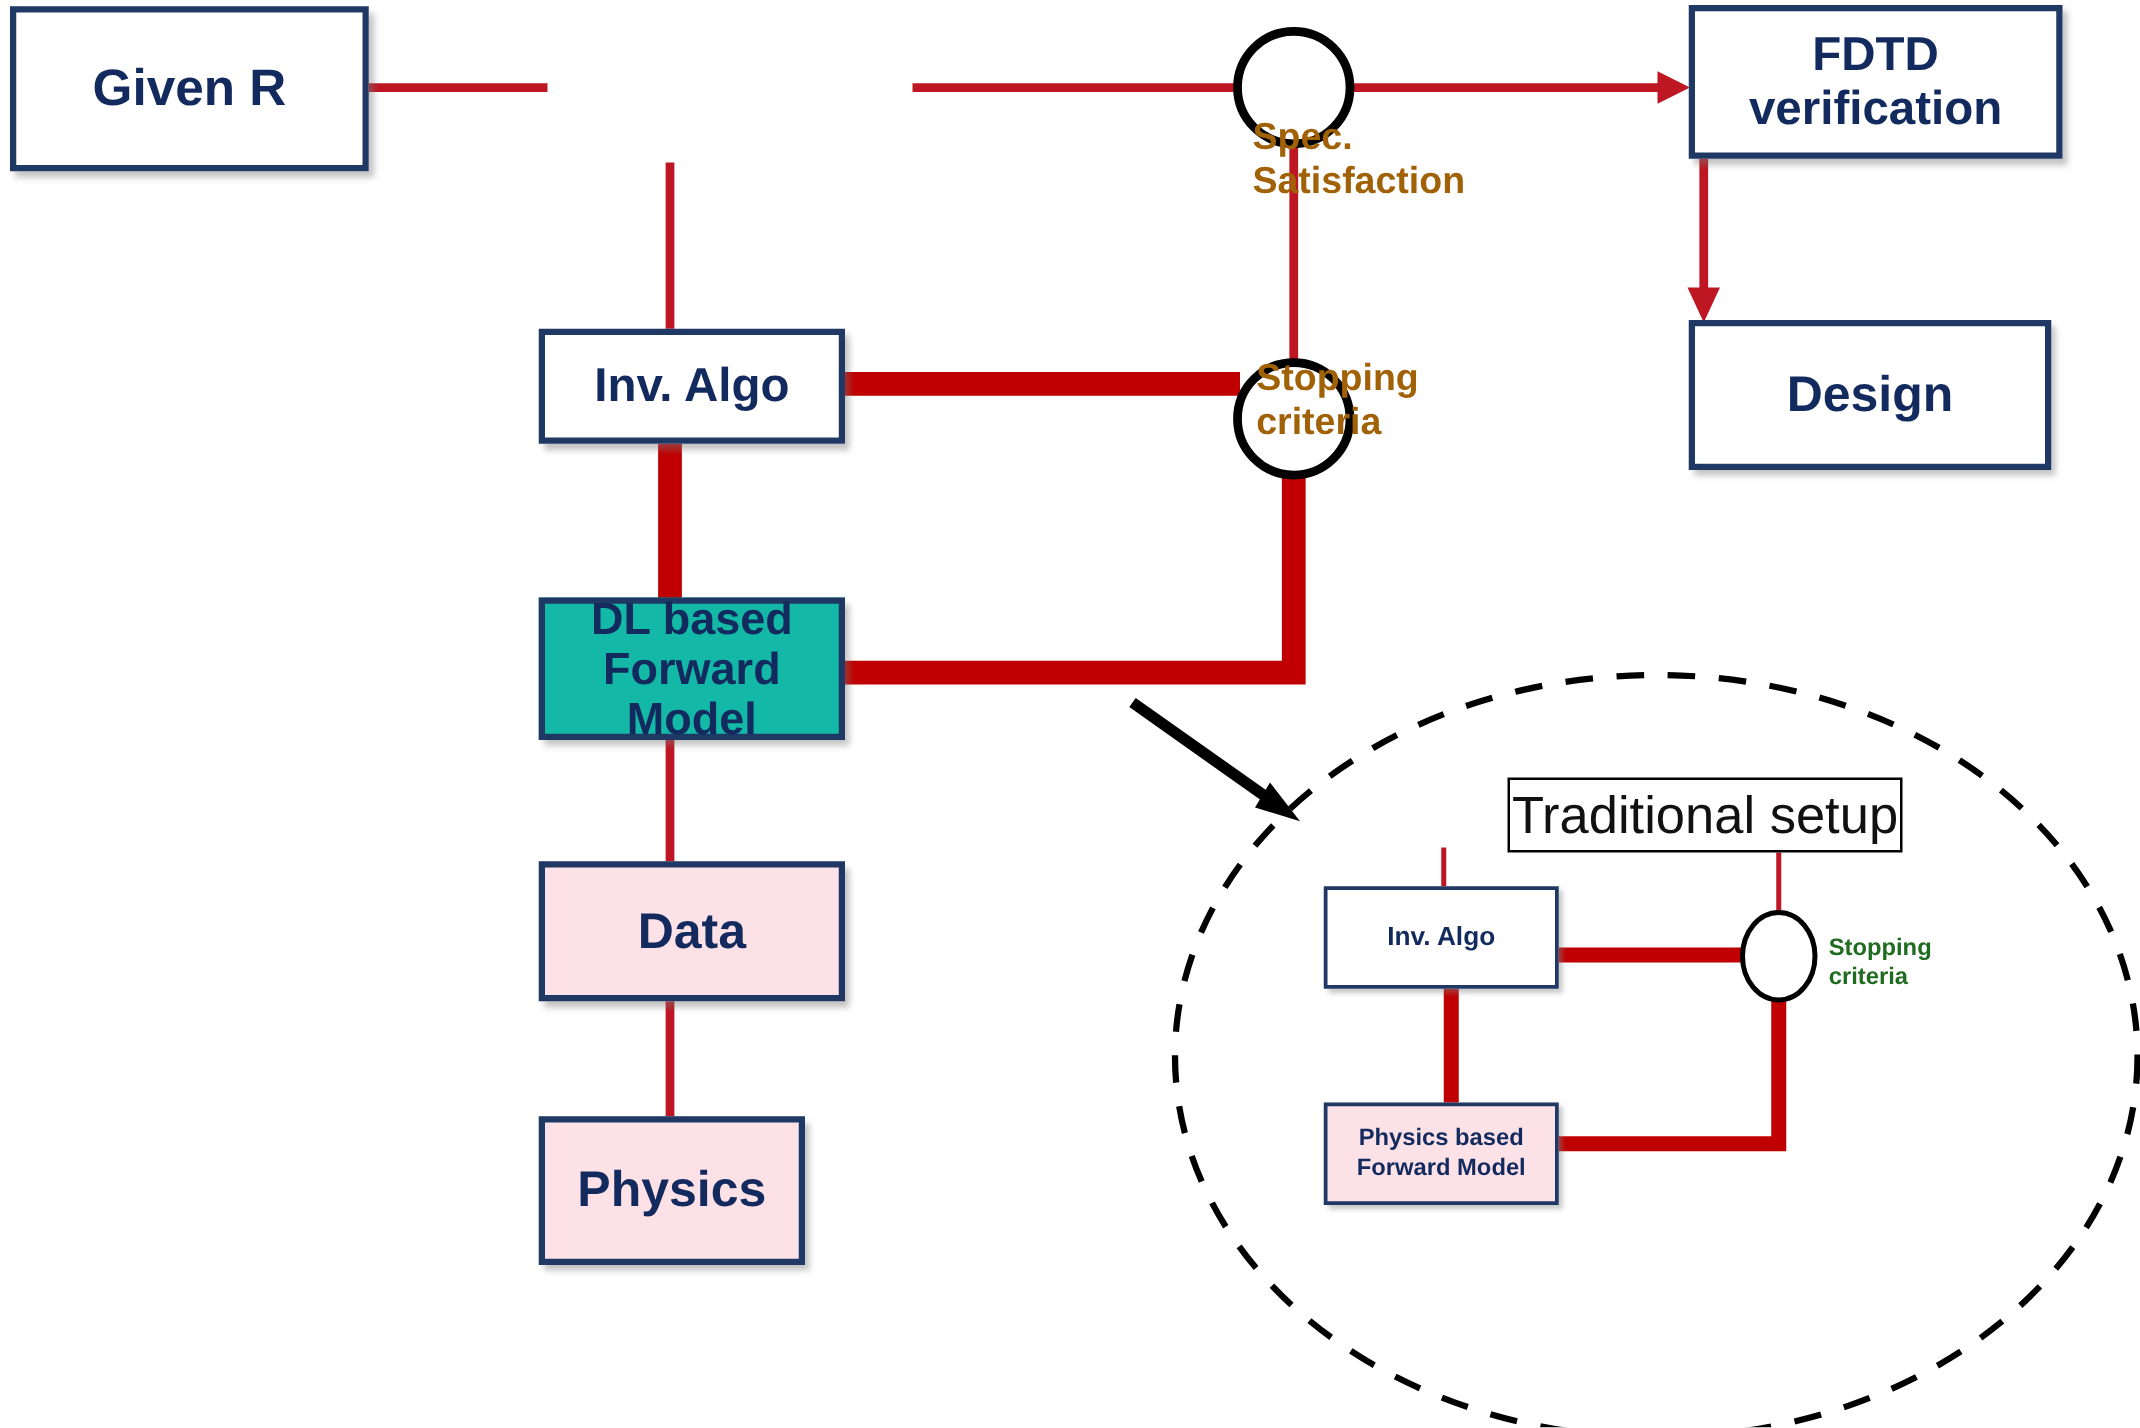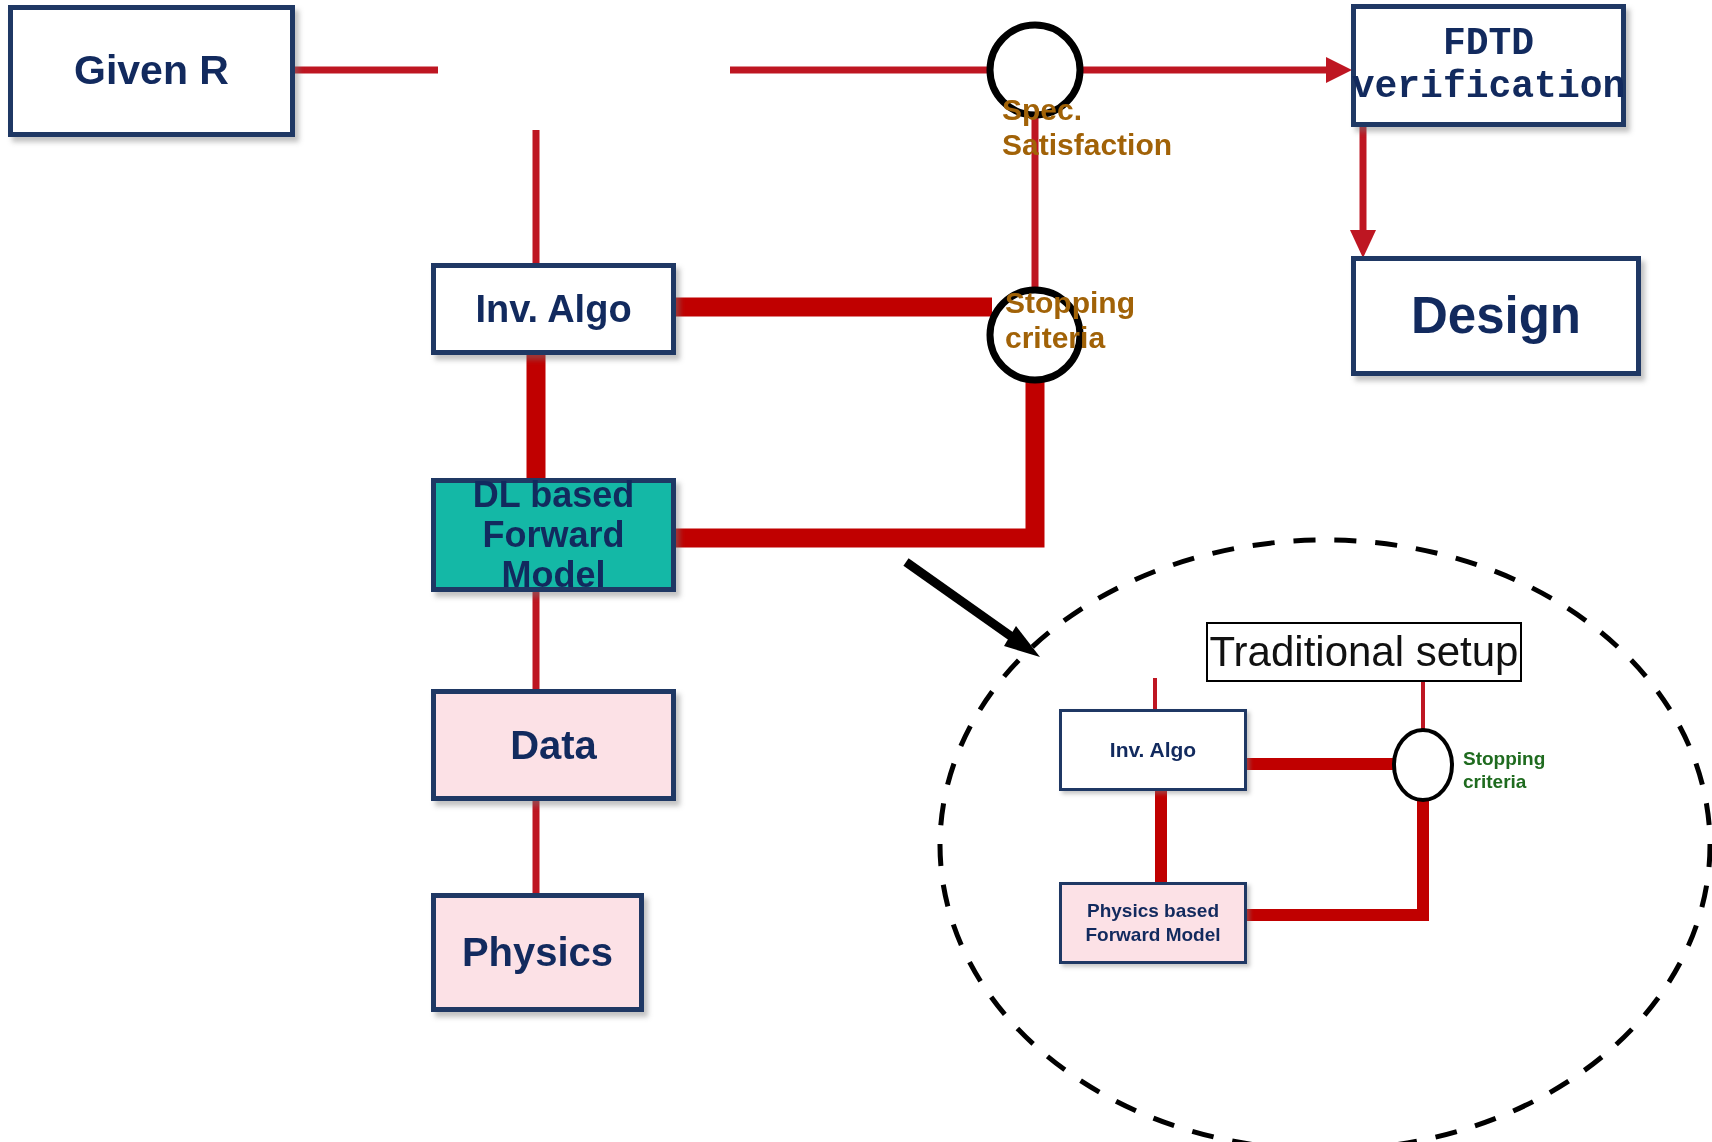--- a/index.html
+++ b/index.html
@@ -78,26 +78,26 @@
     <line x1="536" y1="352" x2="536" y2="490" stroke="#C00000" stroke-width="19"></line>
 
     <polyline points="1035,380 1035,538 672,538" fill="none" stroke="#C00000" stroke-width="19"></polyline>
   </svg>
 
   <div class="node" style="left:8px;top:5px;width:287px;height:132px;font-size:41px;">
     <span>Given R</span>
   </div>
 
 
-  <div class="node" style="left:1351px;top:4px;width:275px;height:123px;font-size:38px;white-space:pre-line;font-family:Liberation Mono, monospace;">
+  <div class="node" style="left:1351px;top:4px;width:299px;height:123px;font-size:38px;white-space:pre-line;">
     <span>FDTD
 verification</span>
   </div>
 
-  <div class="node" style="left:1351px;top:256px;width:290px;height:120px;font-size:51px;">
+  <div class="node" style="left:1351px;top:256px;width:290px;height:120px;font-size:40px;">
     <span>Design</span>
   </div>
 
   <div class="node" style="left:431px;top:263px;width:245px;height:92px;font-size:38px;">
     <span>Inv. Algo</span>
   </div>
 
   <div class="node peach" style="left:431px;top:478px;width:245px;height:114px;font-size:36px;white-space:pre-line;">
     <span>DL based
 Forward

